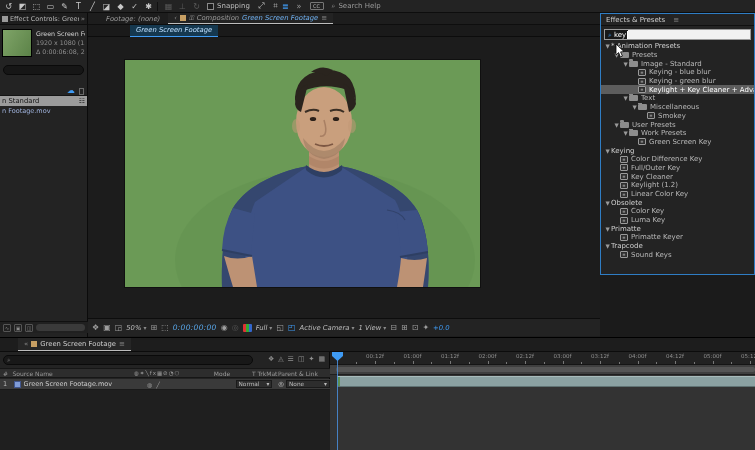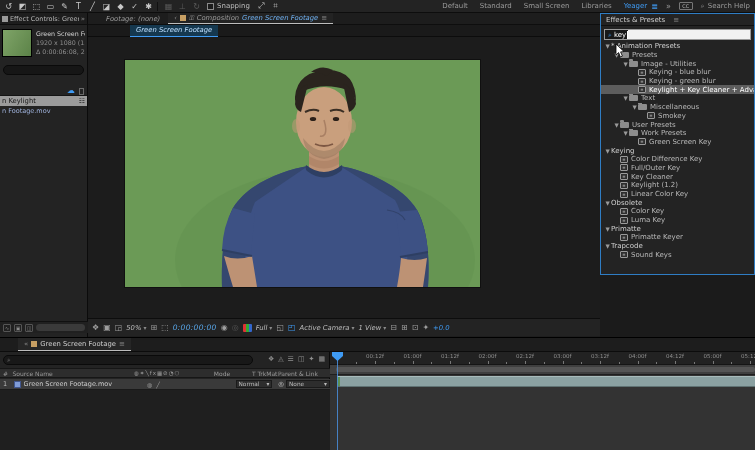--- a/index.html
+++ b/index.html
@@ -159,27 +159,20 @@
         <span class="tool dim">↻</span>
       </div>
     <div class="snapwrap">
       <span class="snapbox"></span>
       <span>Snapping</span>
     </div>
     <div class="tools after-snap" id="postsnap">
         <span class="tool">⤢</span>
         <span class="tool">⌗</span>
       </div>
-    <div class="workspaces" id="workspaces">
-        <span class="ws">Default</span>
-        <span class="ws">Standard</span>
-        <span class="ws">Small Screen</span>
-        <span class="ws">Libraries</span>
-        <span class="ws active">Yeager</span>
-      </div>
     <span class="ws-menu" style="margin-right:8px;">≣</span>
     <span class="ws-more" style="margin-right:8px;">»</span>
     <span class="ws-box">CC</span>
     <div class="searchhelp" style="margin:0 5px 0 8px;">
       <span>⌕</span>
       <span>Search Help</span>
     </div>
   </div>
 
   <div class="main">
@@ -198,21 +191,21 @@
           <div class="ec-dur">Δ 0:00:06:08, 23.976 fps</div>
         </div>
       </div>
       <div class="lp-search"></div>
       <div class="pj-cloudrow">
         <span class="cloud">☁</span>
         <span class="pj-colicon"></span>
       </div>
       <div id="pjrows">
           <div class="pj-row sel">
-            <span class="t">n Keylight</span>
+            <span class="t">n Standard</span>
             <span class="pj-right">☷</span>
           </div>
           <div class="pj-row mov">
             <span class="t">n Footage.mov</span>
           </div>
         </div>
       <div class="lp-footer">
         <span class="fic">∿</span>
         <span class="fic">▣</span>
         <span class="fic">◫</span>
@@ -336,21 +329,21 @@
             <span>* Animation Presets</span>
           </div>
           <div class="fx-row" style="padding-left: 12px;">
             <span class="caret">▼</span>
             <span class="folder"></span>
             <span>Presets</span>
           </div>
           <div class="fx-row" style="padding-left: 21px;">
             <span class="caret">▼</span>
             <span class="folder"></span>
-            <span>Image - Utilities</span>
+            <span>Image - Standard</span>
           </div>
           <div class="fx-row" style="padding-left: 30px;">
             <span class="caret"></span>
             <span class="fxbox">≡</span>
             <span>Keying - blue blur</span>
           </div>
           <div class="fx-row" style="padding-left: 30px;">
             <span class="caret"></span>
             <span class="fxbox">≡</span>
             <span>Keying - green blur</span>

